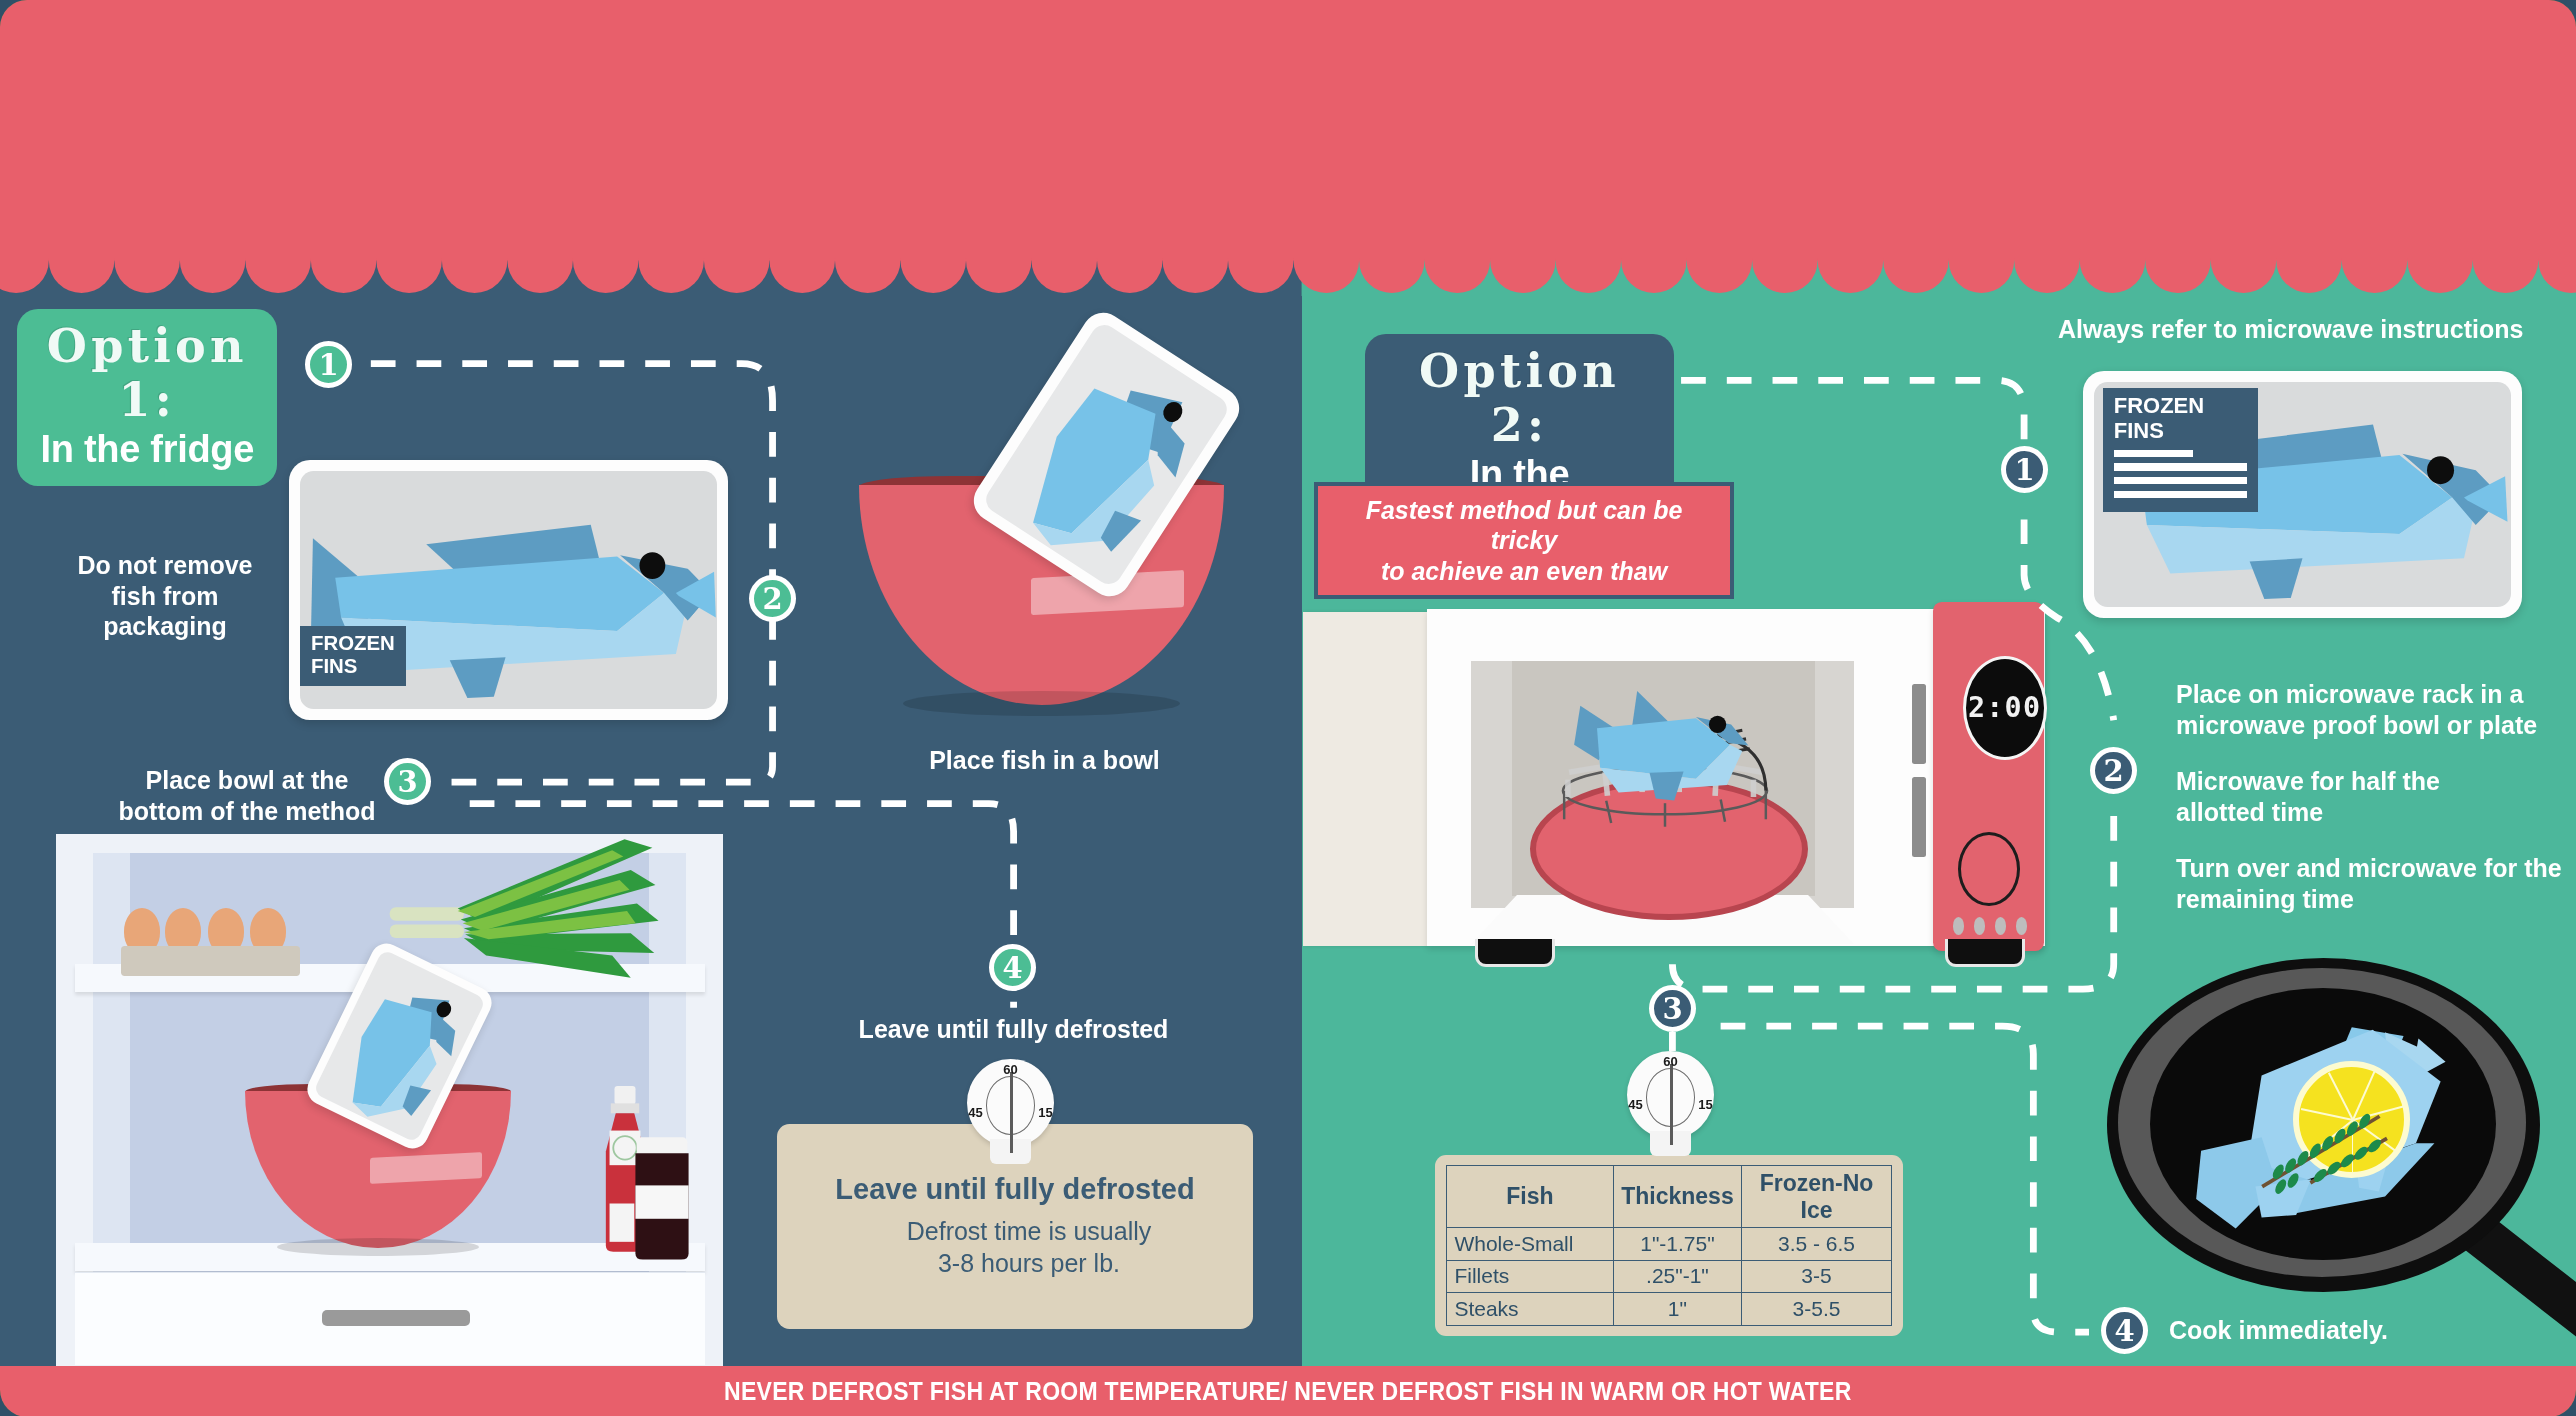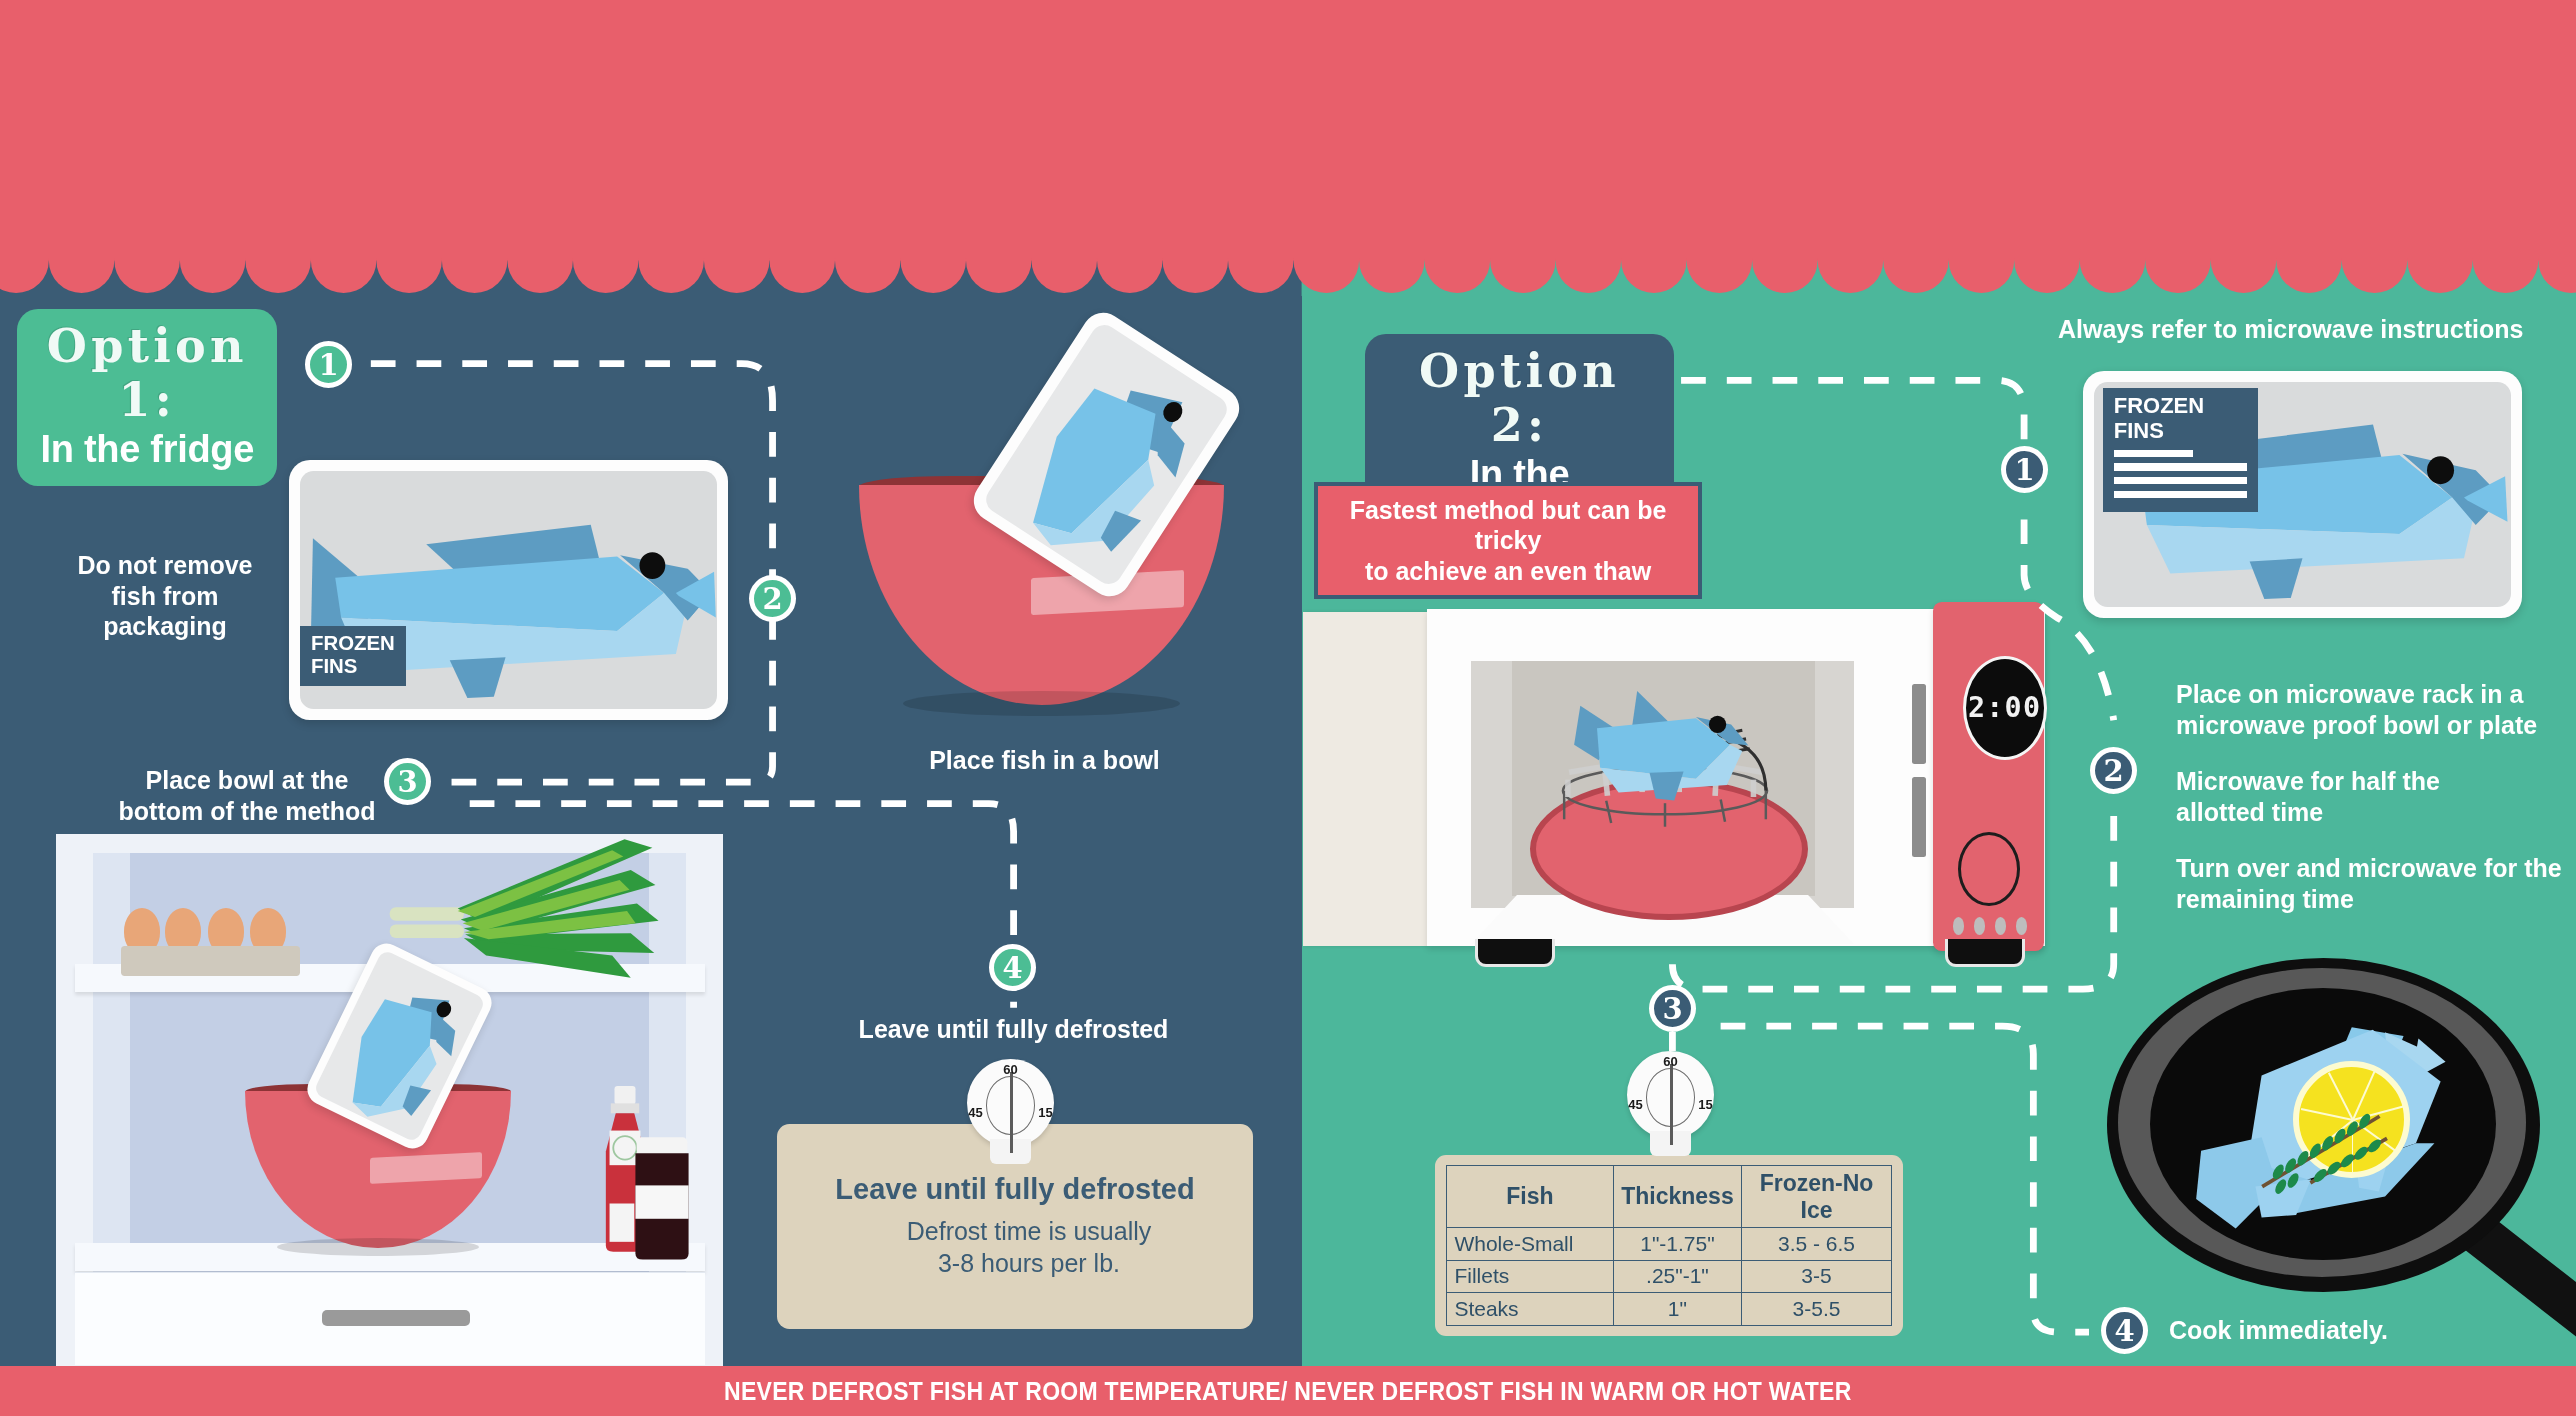--- a/index.html
+++ b/index.html
@@ -4,20 +4,21 @@
 <style>
   * { box-sizing: border-box; margin:0; padding:0; }
   html,body { background:#2f5068; }
   body { font-family: "Liberation Sans", sans-serif; }
 
   #poster {
     position: relative;
     width: 2576px; height: 1417px;
     overflow: hidden;
     background:#15803d;
+    border-radius:27px;
   }
 
   
   .header {
     position:absolute; left:0; top:0; width:2576px; height:260px;
     background:#e85f6b;
     z-index:6;
   }
   .scallops {
     position:absolute; left:0; top:258px; width:2576px; height:38px;
@@ -490,21 +491,21 @@
     <path d="M3420 1320 L3420 1560 Q3420 1600 3370 1600 L2750 1600 Q2706 1600 2706 1560 L2706 1700" fill="none" stroke="#ffffff" stroke-width="11" stroke-dasharray="40 34"></path>
 
     <path d="M2784 1660 L3240 1660 Q3290 1660 3290 1705 L3290 2120 Q3290 2155 3330 2155 L3380 2155" fill="none" stroke="#ffffff" stroke-width="11" stroke-dasharray="40 34"></path>
   </svg>
 
   <div class="optbadge navy" style="left:1365px; top:334px; width:309px;">
     <div class="opt-title">Option 2:</div>
     <div class="opt-sub">In the microwave</div>
   </div>
 
-  <div class="warn" style="left:1314px; top:482px; width:388px; white-space:pre-line;">Fastest method but can be tricky
+  <div class="warn" style="left:1314px; top:482px; width:420px; white-space:pre-line;font-style:italic;">Fastest method but can be tricky
 to achieve an even thaw</div>
 
   <div class="cap" style="left:2058px; top:314px; width:494px; text-align:left;">Always refer to microwave instructions</div>
 
   <div class="step navy" style="left:2001px; top:446px;">
     <span>1</span>
   </div>
   <div class="step navy" style="left:2090px; top:747px;">
     <span>2</span>
   </div>

